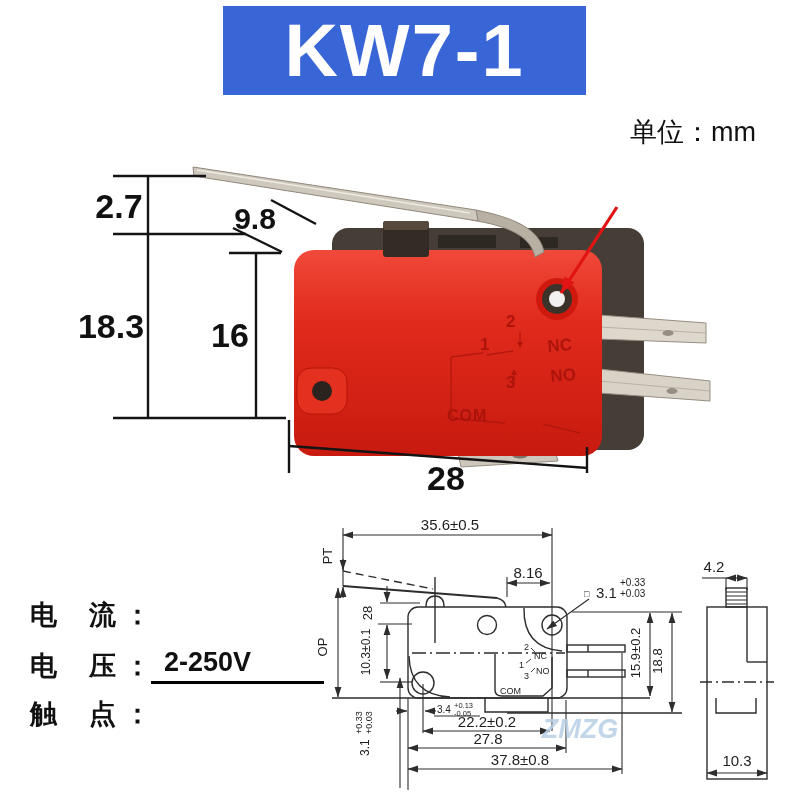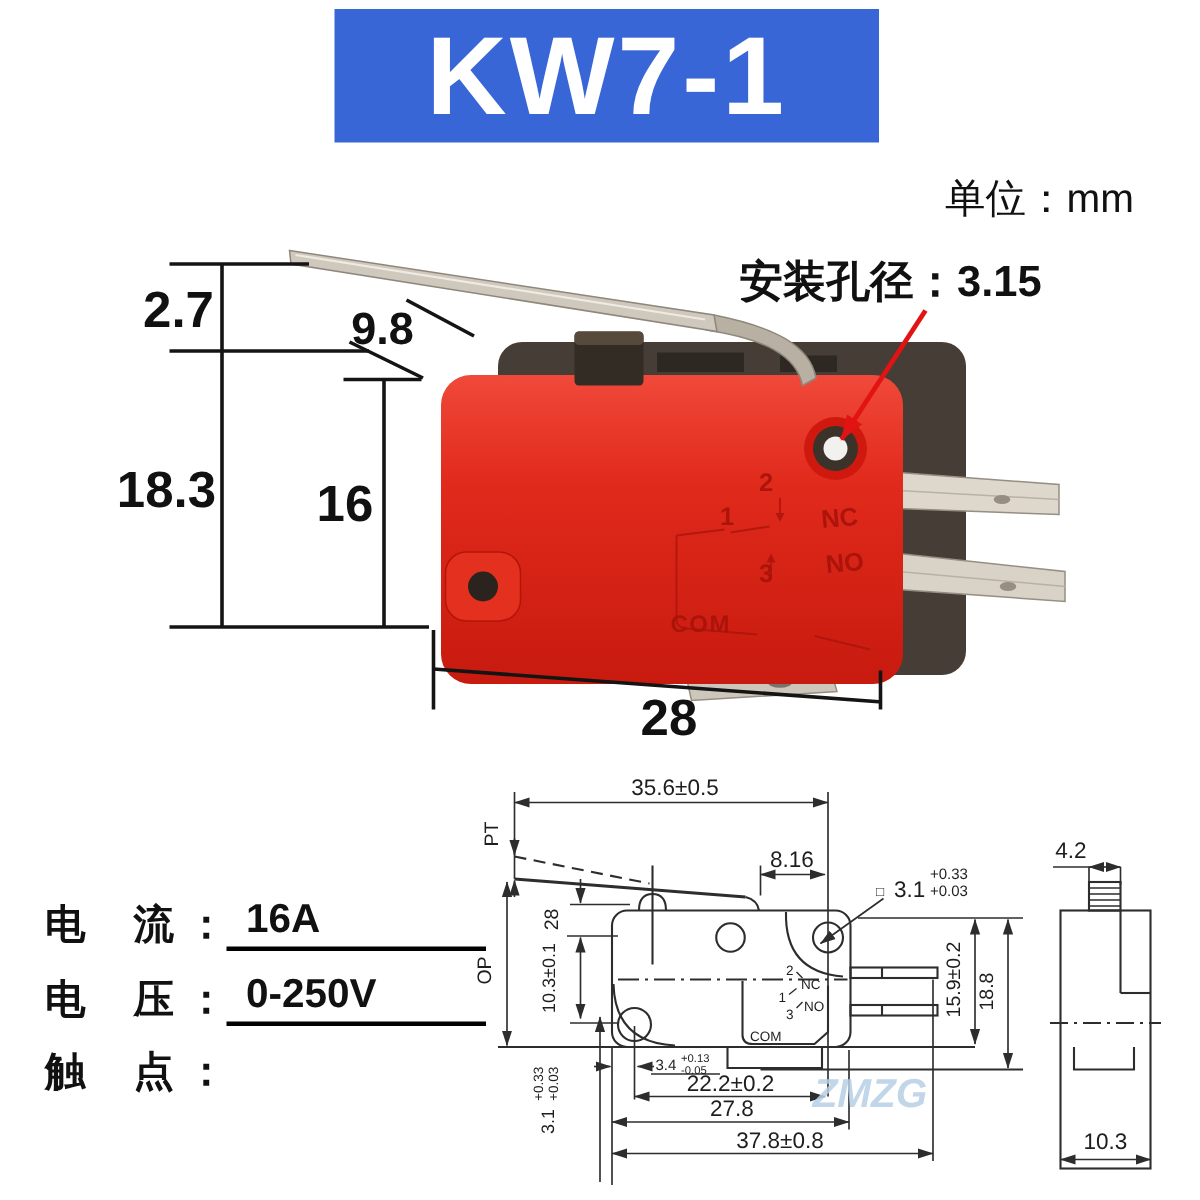--- a/index.html
+++ b/index.html
@@ -29,37 +29,35 @@
 </head>
 <body>
 
 <div class="page">
 
   <div class="banner">
     <div class="banner-text">KW7-1</div>
   </div>
 
   <div class="unit-note">单位：mm</div>
-  <div class="hole-note">安装孔径：3.15</div>
 
   <div class="spec-row r1">
     <span class="spec-label">
       <span>电</span>
       <span>流</span>
     </span>
     <span class="spec-colon">：</span>
-    <span class="spec-value">16A</span>
   </div>
   <div class="spec-row r2">
     <span class="spec-label">
       <span>电</span>
       <span>压</span>
     </span>
     <span class="spec-colon">：</span>
-    <span class="spec-value">0-250V</span>
+    <span class="spec-value">2-250V</span>
   </div>
   <div class="spec-row r3">
     <span class="spec-label">
       <span>触</span>
       <span>点</span>
     </span>
     <span class="spec-colon">：</span>
   </div>
 
   <svg width="800" height="800" viewBox="0 0 800 800">

